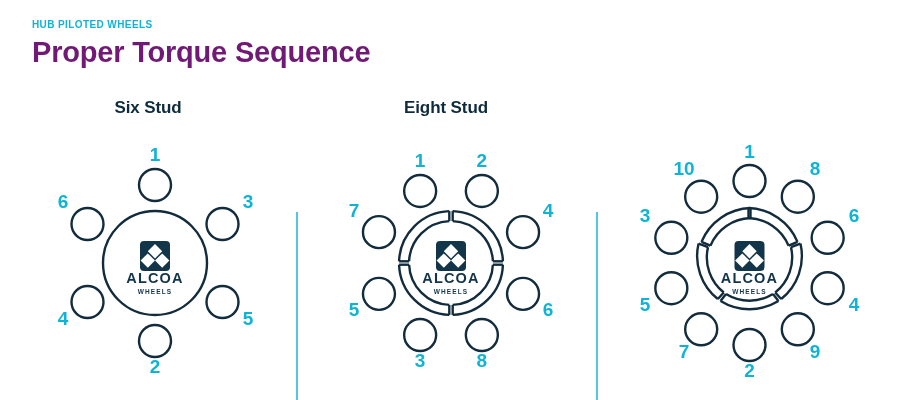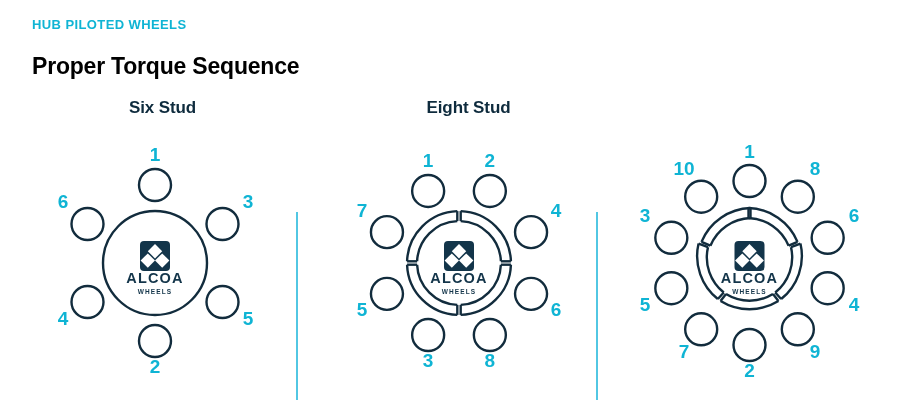--- a/index.html
+++ b/index.html
@@ -20,47 +20,46 @@
     inset: 0;
     width: 900px;
     height: 400px;
   }
   .header {
     position: absolute;
     left: 32px;
     top: 16px;
   }
   .eyebrow {
-    font-size: 13px;
+    font-size: 10px;
     font-weight: bold;
     letter-spacing: 0.4px;
     color: #0fb4d4;
-    margin: 0 0 16px 0;
+    margin: 0 0 2px 0;
     line-height: 18px;
   }
   .title {
-    font-size: 23px;
-    font-weight: bold;
-    color: #000000;
+    font-size: 29px;
+    font-weight: bold;
+    color: #701a75;
     margin: 0;
     line-height: 32px;
     letter-spacing: -0.2px;
   }
   .panels {
     position: absolute;
     left: 0;
     top: 88px;
     width: 900px;
     height: 312px;
   }
   .panel {
     position: absolute;
     top: 0;
     height: 312px;
-    padding-left: 29px;
   }
   .panel-title {
     position: absolute;
     top: 10px;
     left: 0;
     width: 100%;
     text-align: center;
     font-size: 17px;
     font-weight: bold;
     color: #0e2b3d;
@@ -148,21 +147,21 @@
           <rect class="logo-box" x="-15" y="-22" width="30" height="30" rx="4" ry="4"></rect>
           <polygon class="logo-diamond" points="0,-19 7.2,-11.8 0,-4.6 -7.2,-11.8"></polygon>
           <polygon class="logo-diamond" points="-7.2,-9.6 0,-2.4 -7.2,4.8 -14.4,-2.4"></polygon>
           <polygon class="logo-diamond" points="7.2,-9.6 14.4,-2.4 7.2,4.8 0,-2.4"></polygon>
           <text class="logo-word" x="0" y="20" text-anchor="middle" font-size="14.5" letter-spacing="1.2">ALCOA</text>
           <text class="logo-word" x="0" y="31" text-anchor="middle" font-size="6.5" letter-spacing="1.1">WHEELS</text>
         </g>
       </svg>
     </div>
 
-    <div class="panel" style="left:304px;width:300px;">
+    <div class="panel" style="left:296px;width:300px;">
       <div class="panel-title">Eight Stud</div>
       <svg class="wheel-svg" width="300" height="282" viewBox="0 0 300 282" style="left:0;top:30px;">
         <g>
           <path class="hub-ring" d="M 156.70 93.09 A 52 52 0 0 1 206.91 143.30"></path>
           <path class="hub-ring" d="M 206.91 146.70 A 52 52 0 0 1 156.70 196.91"></path>
           <path class="hub-ring" d="M 153.30 196.91 A 52 52 0 0 1 103.09 146.70"></path>
           <path class="hub-ring" d="M 103.09 143.30 A 52 52 0 0 1 153.30 93.09"></path>
           <path class="hub-ring" d="M 156.70 103.10 A 42 42 0 0 1 196.90 143.30"></path>
           <path class="hub-ring" d="M 196.90 146.70 A 42 42 0 0 1 156.70 186.90"></path>
           <path class="hub-ring" d="M 153.30 186.90 A 42 42 0 0 1 113.10 146.70"></path>

